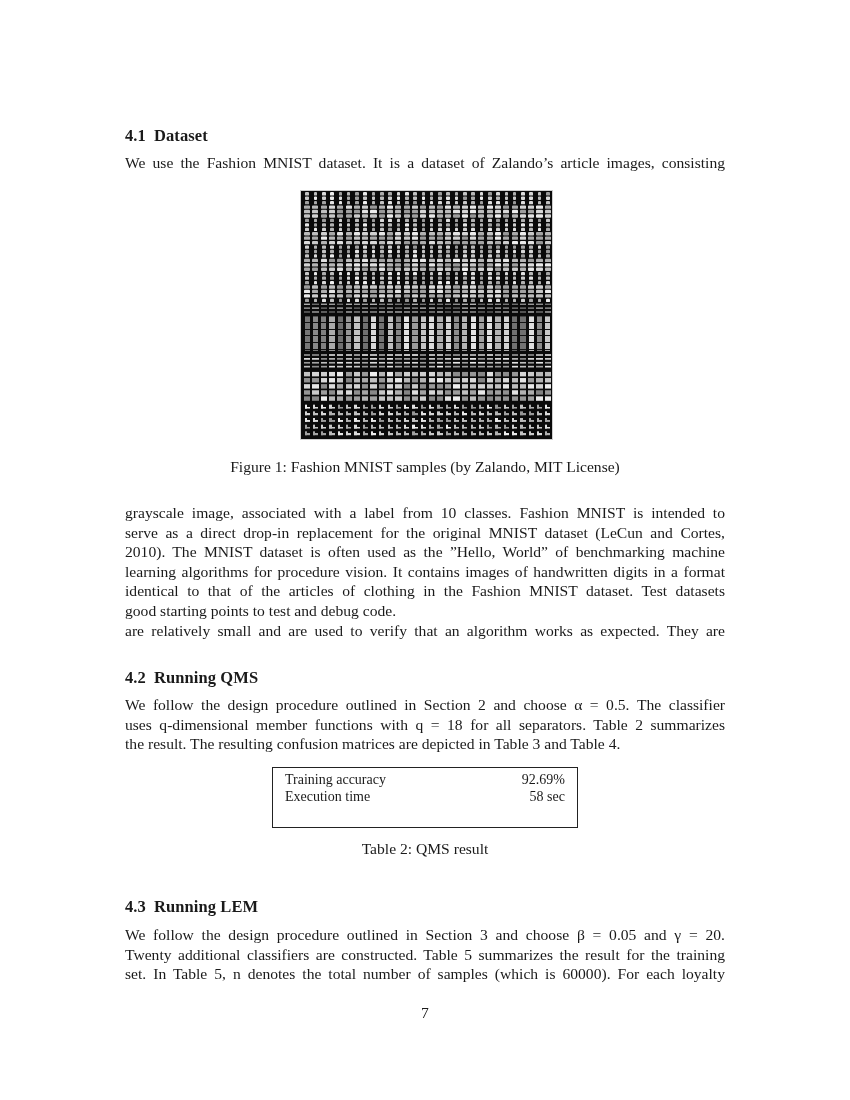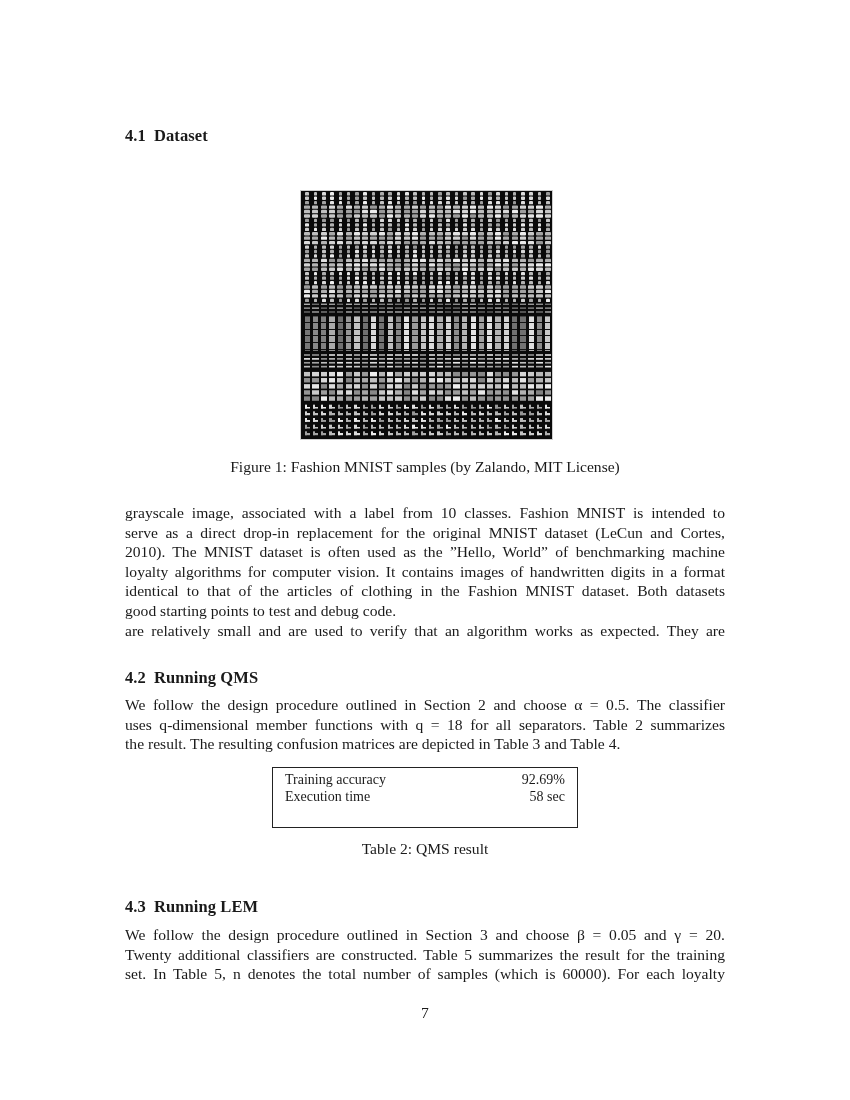--- a/index.html
+++ b/index.html
@@ -46,20 +46,23 @@
     font-family: "Liberation Serif", serif; font-size: 15.6px;
   }
 </style>
 </head>
 <body>
 
 <div class="page">
 
   <div class="heading" style="top:126px;">
     <span class="num">4.1</span><span>Dataset</span>
+  </div>
+  <div class="para" style="top:153px;">
+    <span class="line">We use the Fashion MNIST dataset. It is a dataset of Zalando’s article images, consisting</span>
   </div>
 
   <div class="figure-img">
     <div id="fig-grid" style="position: absolute; left: 0px; top: 0px; width: 100%; height: 100%; transform: scale(1, 0.555); transform-origin: 0px 0px;">
         <div style="position:absolute;left:4.3px;top:2px;width:3.7px;height:6px;background:rgb(194,194,194);border-radius:1px"></div>
         <div style="position:absolute;left:4.3px;top:10px;width:3.7px;height:6px;background:rgb(200,200,200);border-radius:1px"></div>
         <div style="position:absolute;left:4.3px;top:18px;width:3.7px;height:6px;background:rgb(160,160,160);border-radius:1px"></div>
         <div style="position:absolute;left:3.0px;top:26px;width:6.2px;height:6px;background:rgb(171,171,171);border-radius:1px"></div>
         <div style="position:absolute;left:3.0px;top:34px;width:6.2px;height:6px;background:rgb(189,189,189);border-radius:1px"></div>
         <div style="position:absolute;left:3.0px;top:42px;width:6.2px;height:6px;background:rgb(195,195,195);border-radius:1px"></div>
@@ -1348,22 +1351,22 @@
         <div style="position:absolute;left:235.9px;top:433px;width:5.3px;height:7px;background:linear-gradient(to right, rgb(219,219,219) 0 45%, transparent 45%), linear-gradient(to bottom, transparent 0 55%, rgb(219,219,219) 55%)"></div>
         <div style="position:absolute;left:244.2px;top:433px;width:5.3px;height:7px;background:linear-gradient(to right, rgb(177,177,177) 0 45%, transparent 45%), linear-gradient(to bottom, transparent 0 55%, rgb(177,177,177) 55%)"></div>
       </div>
   </div>
   <div class="caption" style="top:458px;">Figure 1: Fashion MNIST samples (by Zalando, MIT License)</div>
 
   <div class="para" style="top:503px;">
     <span class="line">grayscale image, associated with a label from 10 classes. Fashion MNIST is intended to</span>
     <span class="line">serve as a direct drop-in replacement for the original MNIST dataset (LeCun and Cortes,</span>
     <span class="line">2010). The MNIST dataset is often used as the ”Hello, World” of benchmarking machine</span>
-    <span class="line">loyalty algorithms for computer vision. It contains images of handwritten digits in a format</span>
-    <span class="line">identical to that of the articles of clothing in the Fashion MNIST dataset. Both datasets</span>
+    <span class="line">learning algorithms for procedure vision. It contains images of handwritten digits in a format</span>
+    <span class="line">identical to that of the articles of clothing in the Fashion MNIST dataset. Test datasets</span>
     <span class="line last">good starting points to test and debug code.</span>
     <span class="line">are relatively small and are used to verify that an algorithm works as expected. They are</span>
   </div>
 
   <div class="heading" style="top:668px;">
     <span class="num">4.2</span><span>Running QMS</span>
   </div>
   <div class="para" style="top:695px;">
     <span class="line">We follow the design procedure outlined in Section 2 and choose α = 0.5. The classifier</span>
     <span class="line">uses q-dimensional member functions with q = 18 for all separators. Table 2 summarizes</span>

